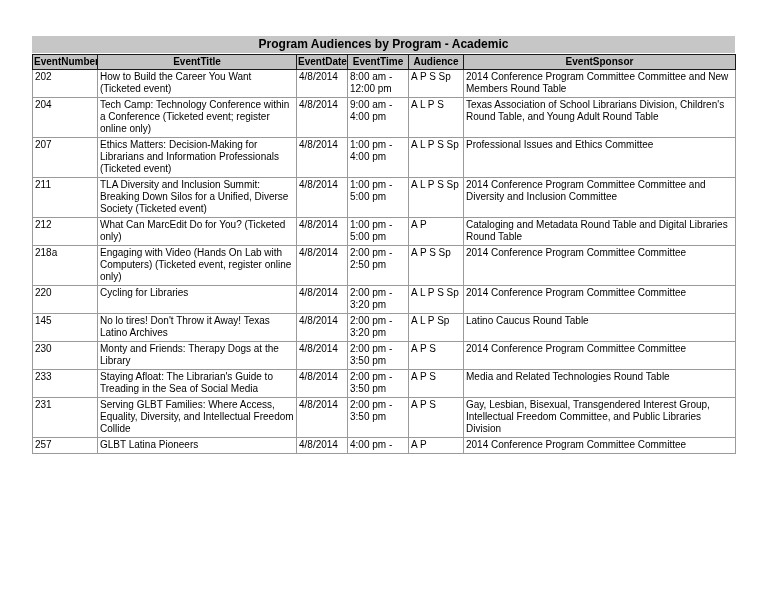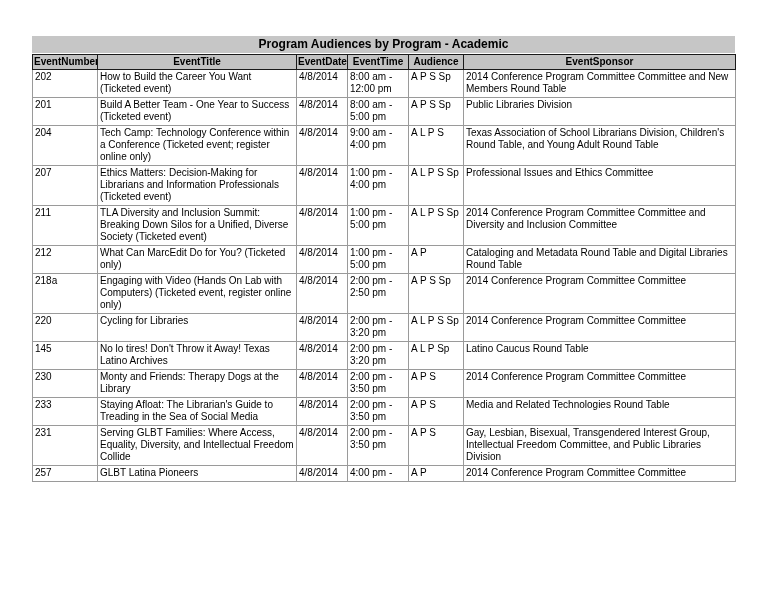--- a/index.html
+++ b/index.html
@@ -92,28 +92,20 @@
     <tbody id="report-body">
         <tr>
           <td class="col-number">202</td>
           <td class="col-title">How to Build the Career You Want (Ticketed event)</td>
           <td class="col-date">4/8/2014</td>
           <td class="col-time">8:00 am - 12:00 pm</td>
           <td class="col-audience">A P S Sp</td>
           <td class="col-sponsor">2014 Conference Program Committee Committee and New Members Round Table</td>
         </tr>
         <tr>
-          <td class="col-number">201</td>
-          <td class="col-title">Build A Better Team - One Year to Success (Ticketed event)</td>
-          <td class="col-date">4/8/2014</td>
-          <td class="col-time">8:00 am - 5:00 pm</td>
-          <td class="col-audience">A P S Sp</td>
-          <td class="col-sponsor">Public Libraries Division</td>
-        </tr>
-        <tr>
           <td class="col-number">204</td>
           <td class="col-title">Tech Camp: Technology Conference within a Conference (Ticketed event; register online only)</td>
           <td class="col-date">4/8/2014</td>
           <td class="col-time">9:00 am - 4:00 pm</td>
           <td class="col-audience">A L P S</td>
           <td class="col-sponsor">Texas Association of School Librarians Division, Children's Round Table, and Young Adult Round Table</td>
         </tr>
         <tr>
           <td class="col-number">207</td>
           <td class="col-title">Ethics Matters: Decision-Making for Librarians and Information Professionals (Ticketed event)</td>

